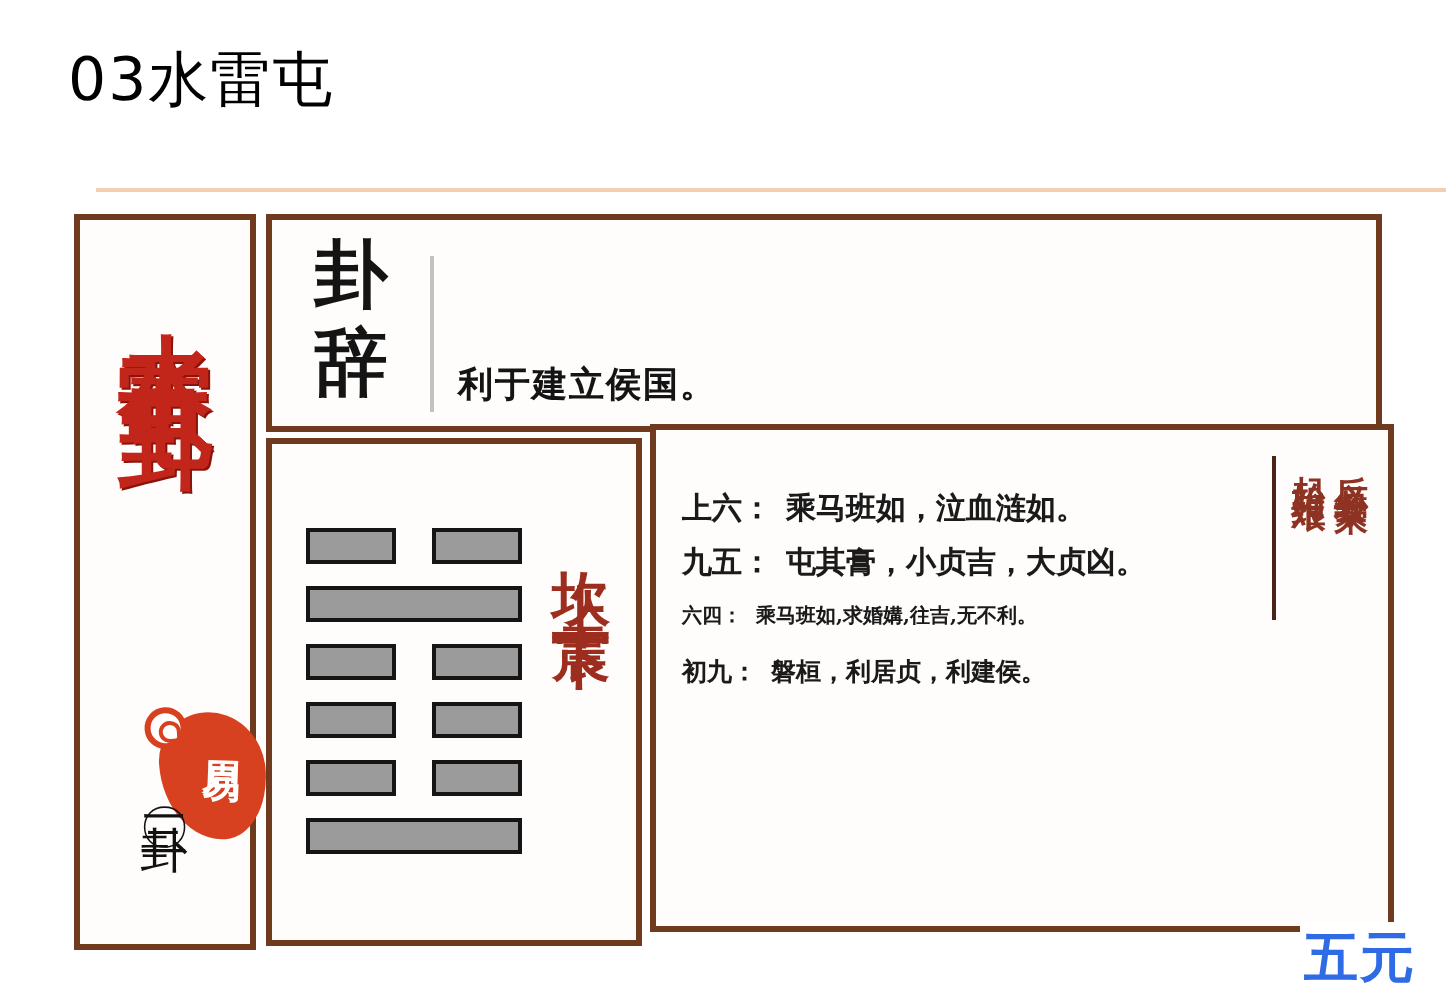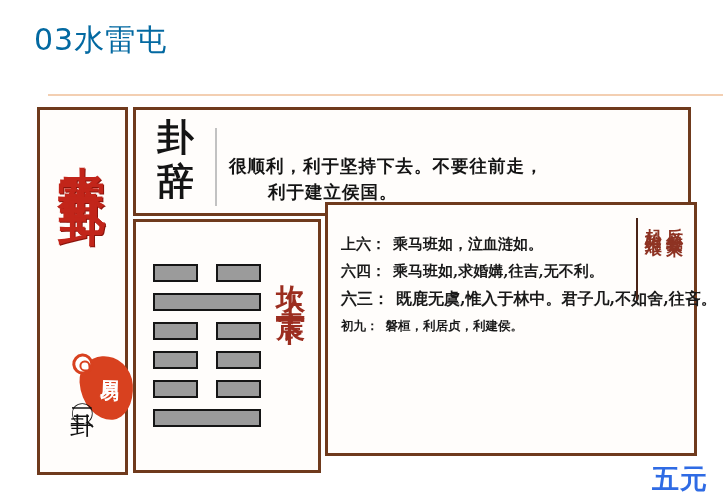--- a/index.html
+++ b/index.html
@@ -1,19 +1,19 @@
 <!DOCTYPE html>
 <html><head>
 <meta charset="utf-8">
 <style>
   * { margin:0; padding:0; box-sizing:border-box; }
   html,body { width:723px; height:500px; background:#fff; overflow:hidden; position:relative;
               font-family:"DejaVu Sans", sans-serif; }
 
-  .page-title { position:absolute; left:34px; top:20px; font-size:30px; color:#0369a1;
+  .page-title { position:absolute; left:34px; top:20px; font-size:30px; color:#000000;
                 font-weight:500; letter-spacing:1px; }
 
   .top-rule { position:absolute; left:48px; top:94px; width:675px; height:2px; background:#f3cfb2; }
 
   .box { position:absolute; border:3px solid #6f3a1d; background:#fffdfb; }
 
   
   .left-box { left:37px; top:107px; width:91px; height:368px; }
   .hex-name-vert { position:absolute; left:50%; transform:translateX(-50%); top:18px;
                    writing-mode:vertical-rl; font-family:"DejaVu Serif", serif; font-weight:bold;
@@ -34,40 +34,40 @@
 
   
   .guaci-box { left:133px; top:107px; width:558px; height:109px; }
   .guaci-label { position:absolute; left:21px; top:6px; width:44px; font-size:37px; font-weight:bold;
                  color:#141414; line-height:1.2; word-break:break-all; letter-spacing:4px; }
   .guaci-divider { position:absolute; left:79px; top:18px; width:2px; height:78px; background:#c2c2c2; }
   .guaci-classical { position:absolute; left:93px; top:8px; font-size:21px; font-weight:bold;
                      color:#6b4423; letter-spacing:1px; white-space:nowrap; }
   .guaci-expl { position:absolute; left:93px; font-family:"DejaVu Serif", serif; font-weight:600;
                 font-size:17.5px; color:#141414; letter-spacing:1px; white-space:nowrap; }
-  .guaci-expl.l1 { top:44px; } .guaci-expl.l2 { top:70px;margin-left:39px; }
+  .guaci-expl.l1 { top:44px; } .guaci-expl.l2 { top:70px; }
 
   
   .hexagram-box { left:133px; top:219px; width:188px; height:254px; }
   .hx-lines { position:absolute; left:17px; top:42px; }
   .hx-row { display:flex; justify-content:space-between; width:108px; height:18px; margin-bottom:11px; }
   .hx-row .seg { height:100%; background:#9b9b9b; border:2px solid #151515; }
   .hx-row.yin .seg { width:45px; }
   .hx-row.yang .seg { width:100%; }
   .trigram-vert { position:absolute; right:12px; top:40px; writing-mode:vertical-rl;
                   font-family:"DejaVu Serif", serif; font-weight:bold; font-size:29px;
                   color:#9c2d1f; letter-spacing:6px; line-height:1.1; }
   .trigram-vert .lower { margin-block-start:22px; }
 
   
-  .lines-box { left:325px; top:202px; width:372px; height:254px; }
+  .lines-box { left:325px; top:212px; width:372px; height:254px; }
   .yao-list { position:absolute; left:13px; top:26px; list-style:none;
               font-family:"DejaVu Serif", serif; font-weight:600; color:#1a1a1a; }
   .yao-list li { line-height:27px; white-space:nowrap; font-size:15px; }
-  .yao-list li:nth-child(3) { font-size:16px; }
+  .yao-list li:nth-child(3) { font-size:10px; }
   .yao-list li:nth-child(4) { font-size:12.5px; }
   .yao-list li:nth-child(5) { font-size:11.5px; }
   .yao-label { margin-right:7px; }
   .annotation { position:absolute; right:9px; top:9px; writing-mode:vertical-rl;
                 font-family:"DejaVu Serif", serif; font-weight:bold; font-size:17px;
                 color:#8e3323; letter-spacing:4px; line-height:1.25; }
   .annotation span { display:block; }
   .annotation-rule { position:absolute; right:56px; top:13px; width:2px; height:82px; background:#4a2417; }
 
   .watermark { position:absolute; left:650px; top:461px; font-size:27px; font-weight:bold;
@@ -84,21 +84,20 @@
   <div class="seal">
     <span class="seal-ring"></span>
     <span class="seal-text">周易</span>
   </div>
   <div class="index-vert">〇三卦</div>
 </div>
 
 <div class="box guaci-box">
   <div class="guaci-label">卦辞</div>
   <div class="guaci-divider"></div>
-  <div class="guaci-expl l1">很顺利，利于坚持下去。不要往前走，</div>
   <div class="guaci-expl l2">利于建立侯国。</div>
 </div>
 
 <div class="box hexagram-box">
   <div class="hx-lines">
       <div class="hx-row yin">
         <span class="seg"></span>
         <span class="seg"></span>
       </div>
       <div class="hx-row yang">
@@ -122,22 +121,22 @@
     </div>
   <div class="trigram-vert">
     <span class="upper">坎上</span>
     <span class="lower">震下</span>
   </div>
 </div>
 
 <div class="box lines-box">
   <ul class="yao-list">
       <li><span class="yao-label">上六：</span><span>乘马班如，泣血涟如。</span></li>
+      <li><span class="yao-label">九五：</span><span>屯其膏，小贞吉，大贞凶。</span></li>
       <li><span class="yao-label">六四：</span><span>乘马班如,求婚媾,往吉,无不利。</span></li>
-      <li><span class="yao-label">六三：</span><span>既鹿无虞,惟入于林中。君子几,不如舍,往吝。</span></li>
       <li><span class="yao-label">初九：</span><span>磐桓，利居贞，利建侯。</span></li>
     </ul>
   <div class="annotation-rule"></div>
   <div class="annotation">
     <span>后必繁荣</span>
     <span>起始维艰</span>
   </div>
 </div>
 
 <div class="watermark">五元纪</div>

